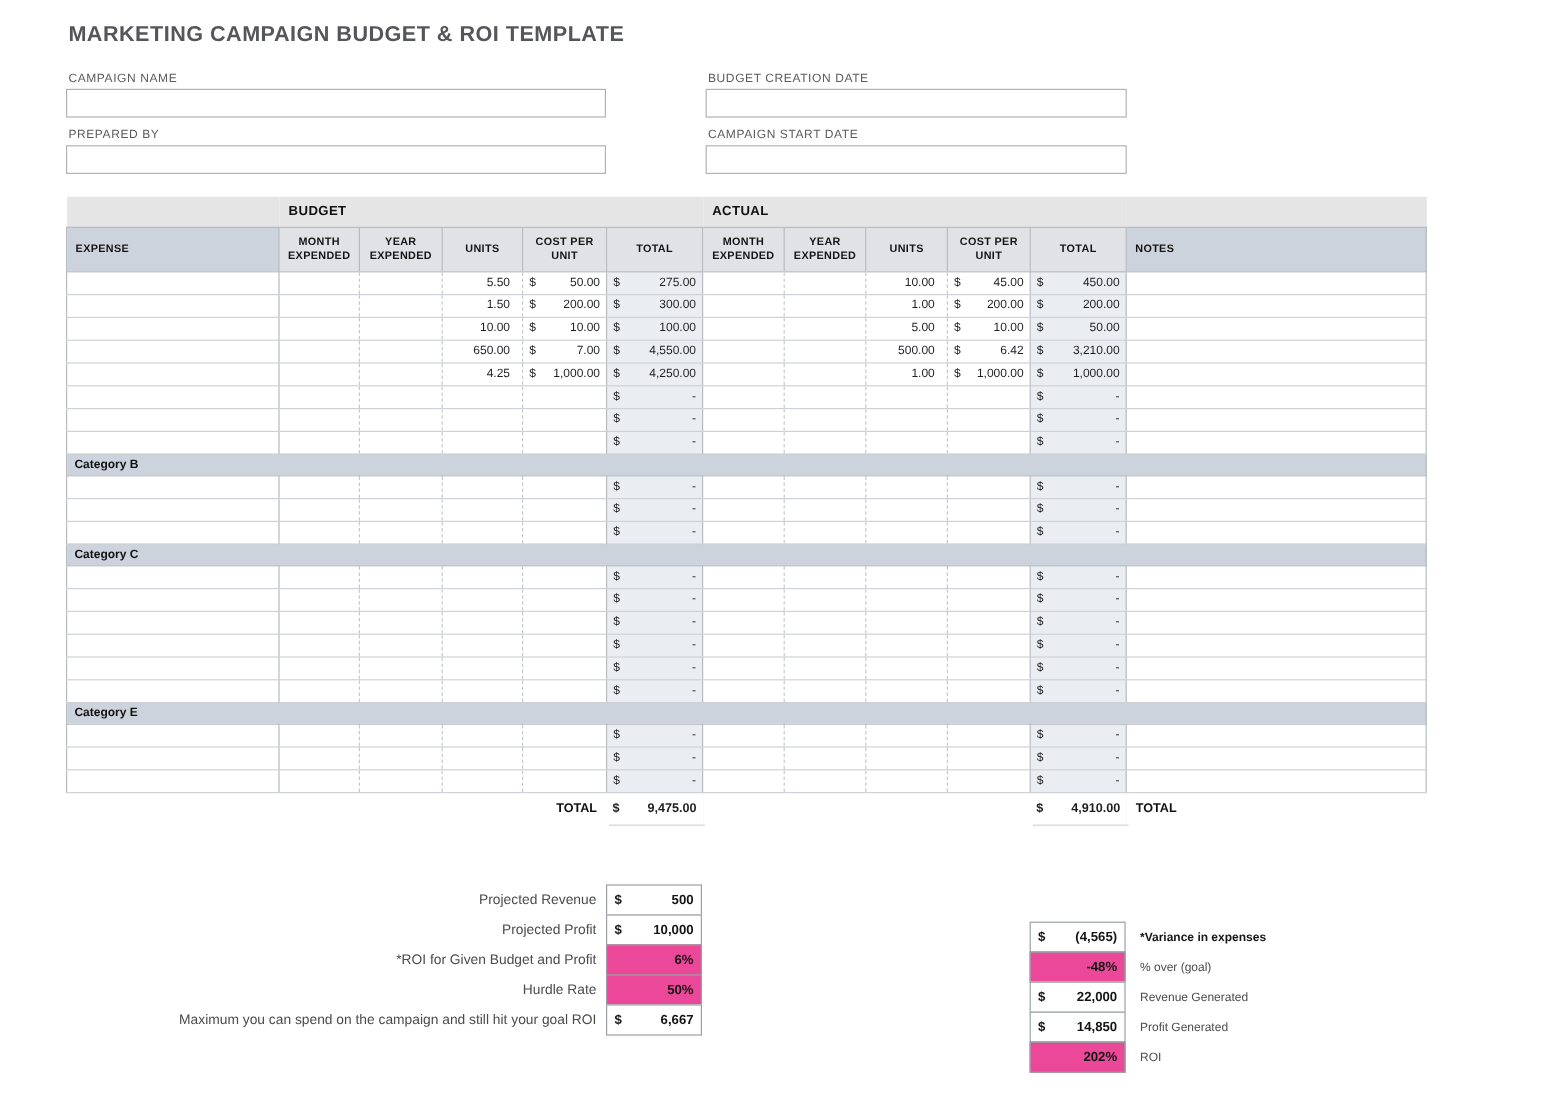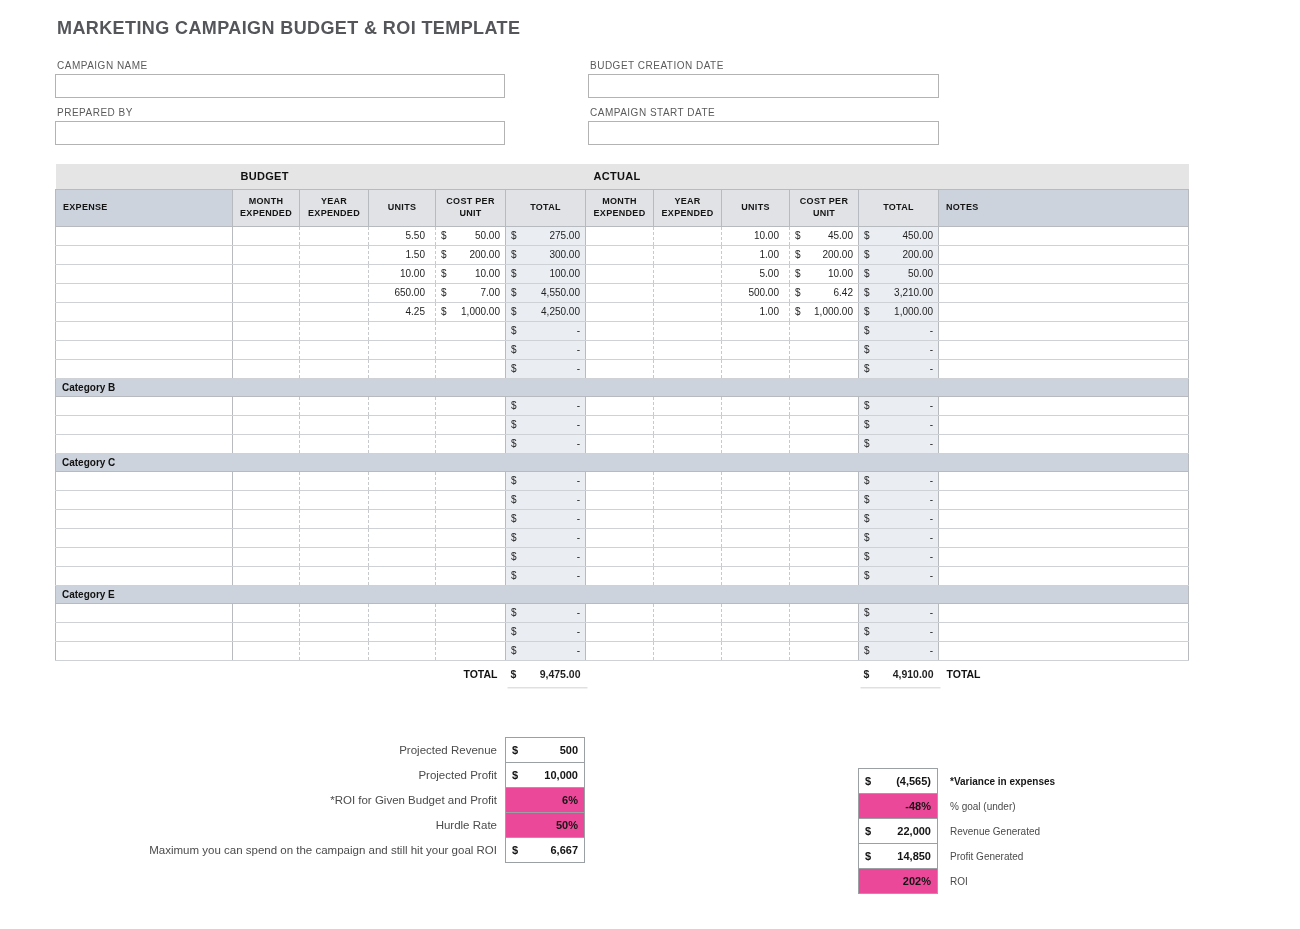--- a/index.html
+++ b/index.html
@@ -745,21 +745,21 @@
         <span class="cur">$</span>
         <span class="amt">(4,565)</span>
       </div>
       <div class="sum-label-r bold-label">*Variance in expenses</div>
     </div>
     <div class="sum-row">
       <div class="sum-box shaded">
         <span class="cur"></span>
         <span class="amt">-48%</span>
       </div>
-      <div class="sum-label-r">% goal (under)</div>
+      <div class="sum-label-r">% over (goal)</div>
     </div>
     <div class="sum-row">
       <div class="sum-box">
         <span class="cur">$</span>
         <span class="amt">22,000</span>
       </div>
       <div class="sum-label-r">Revenue Generated</div>
     </div>
     <div class="sum-row">
       <div class="sum-box">

